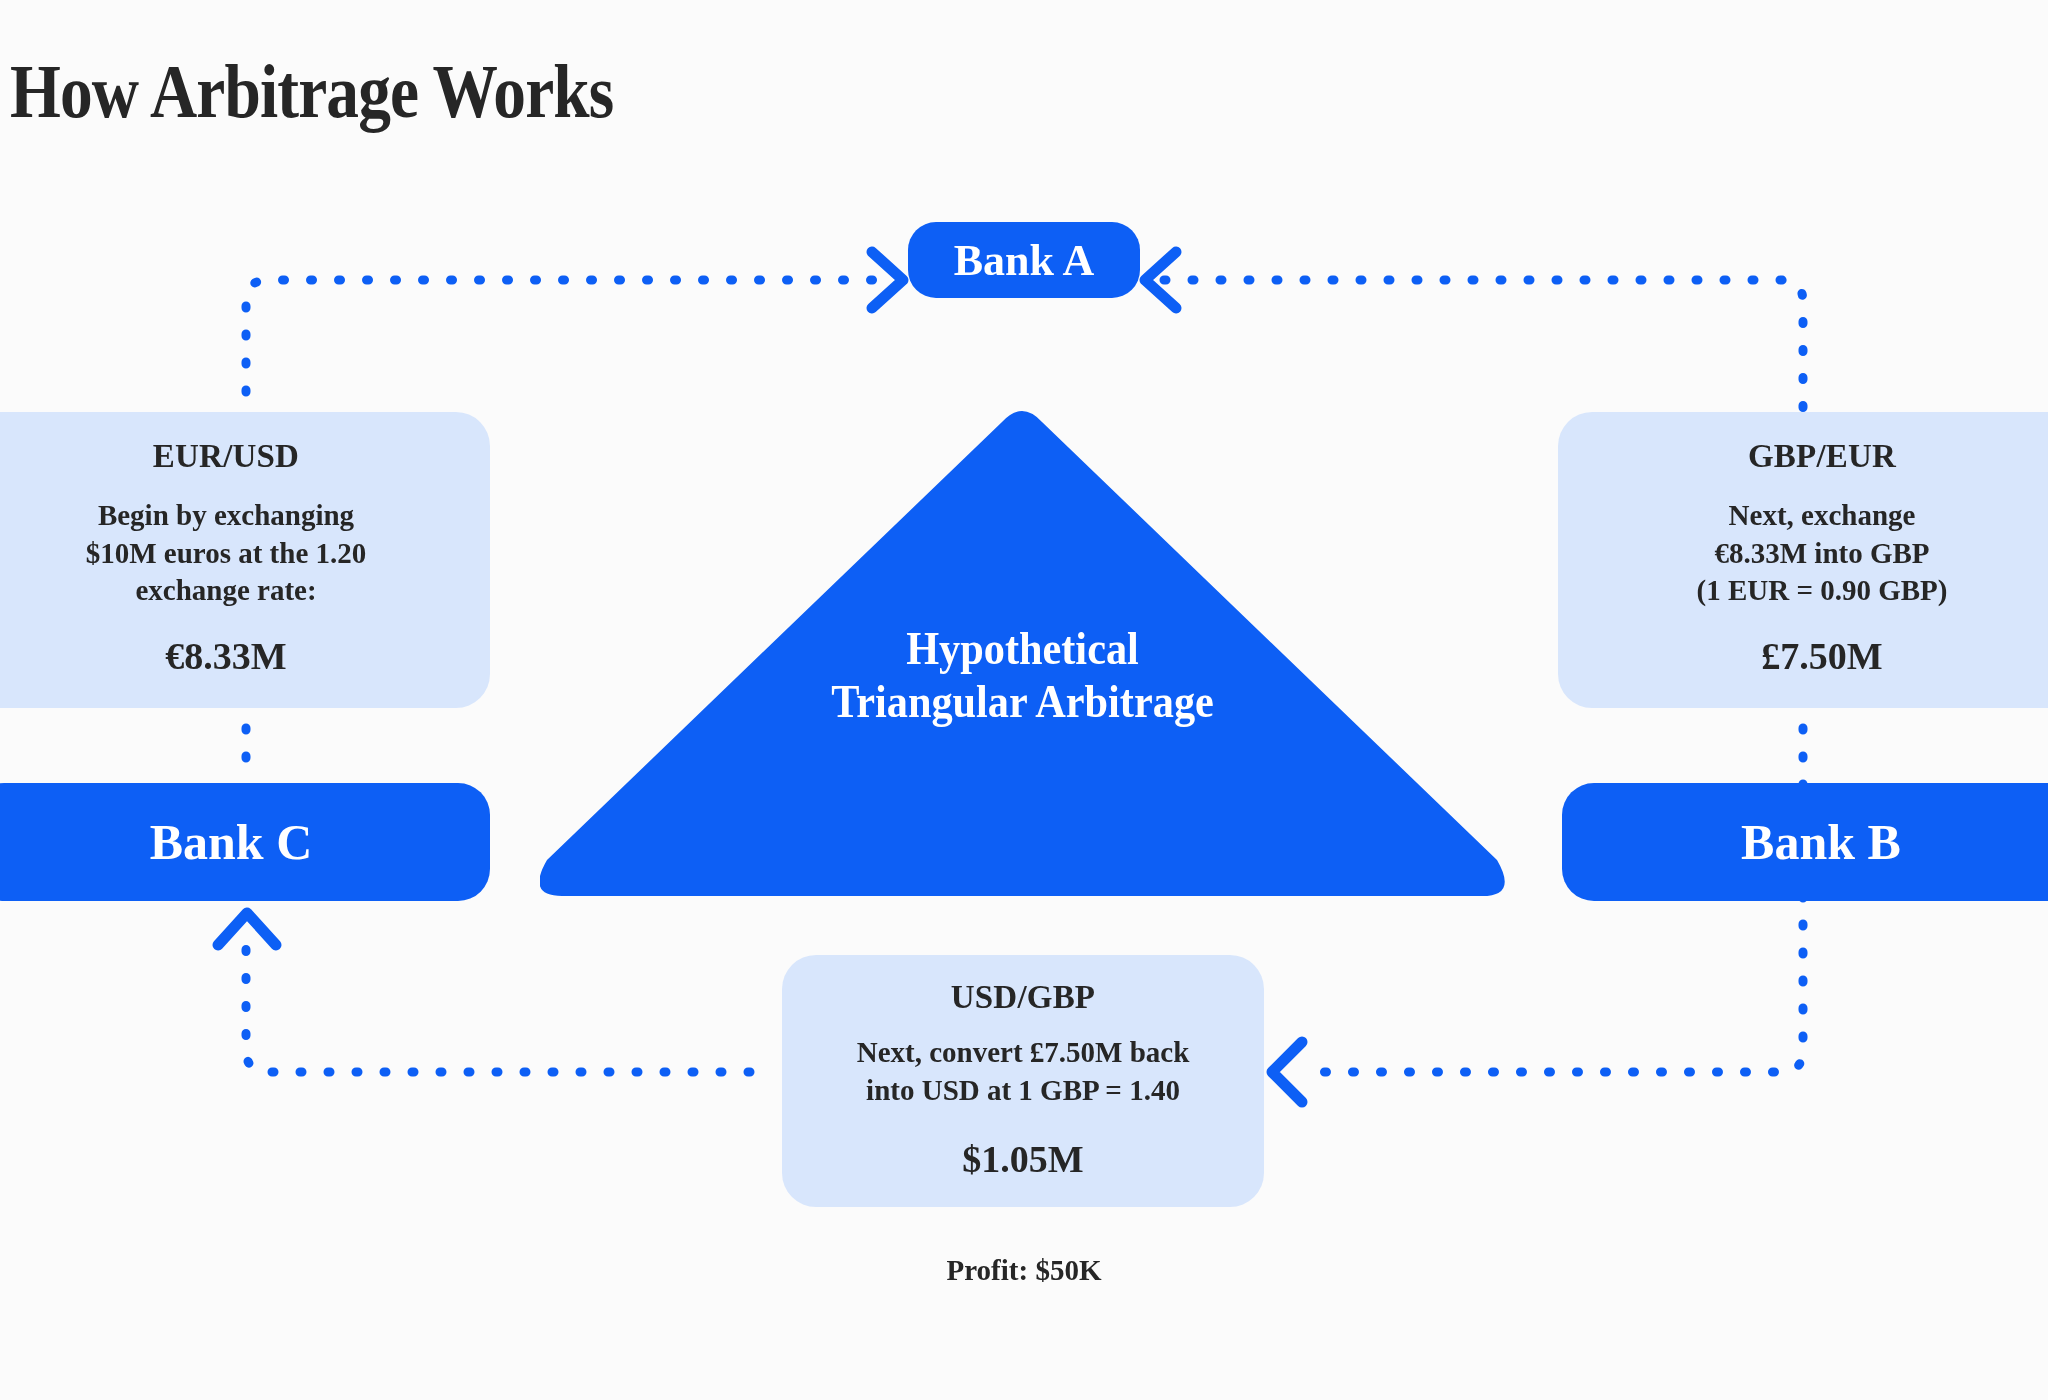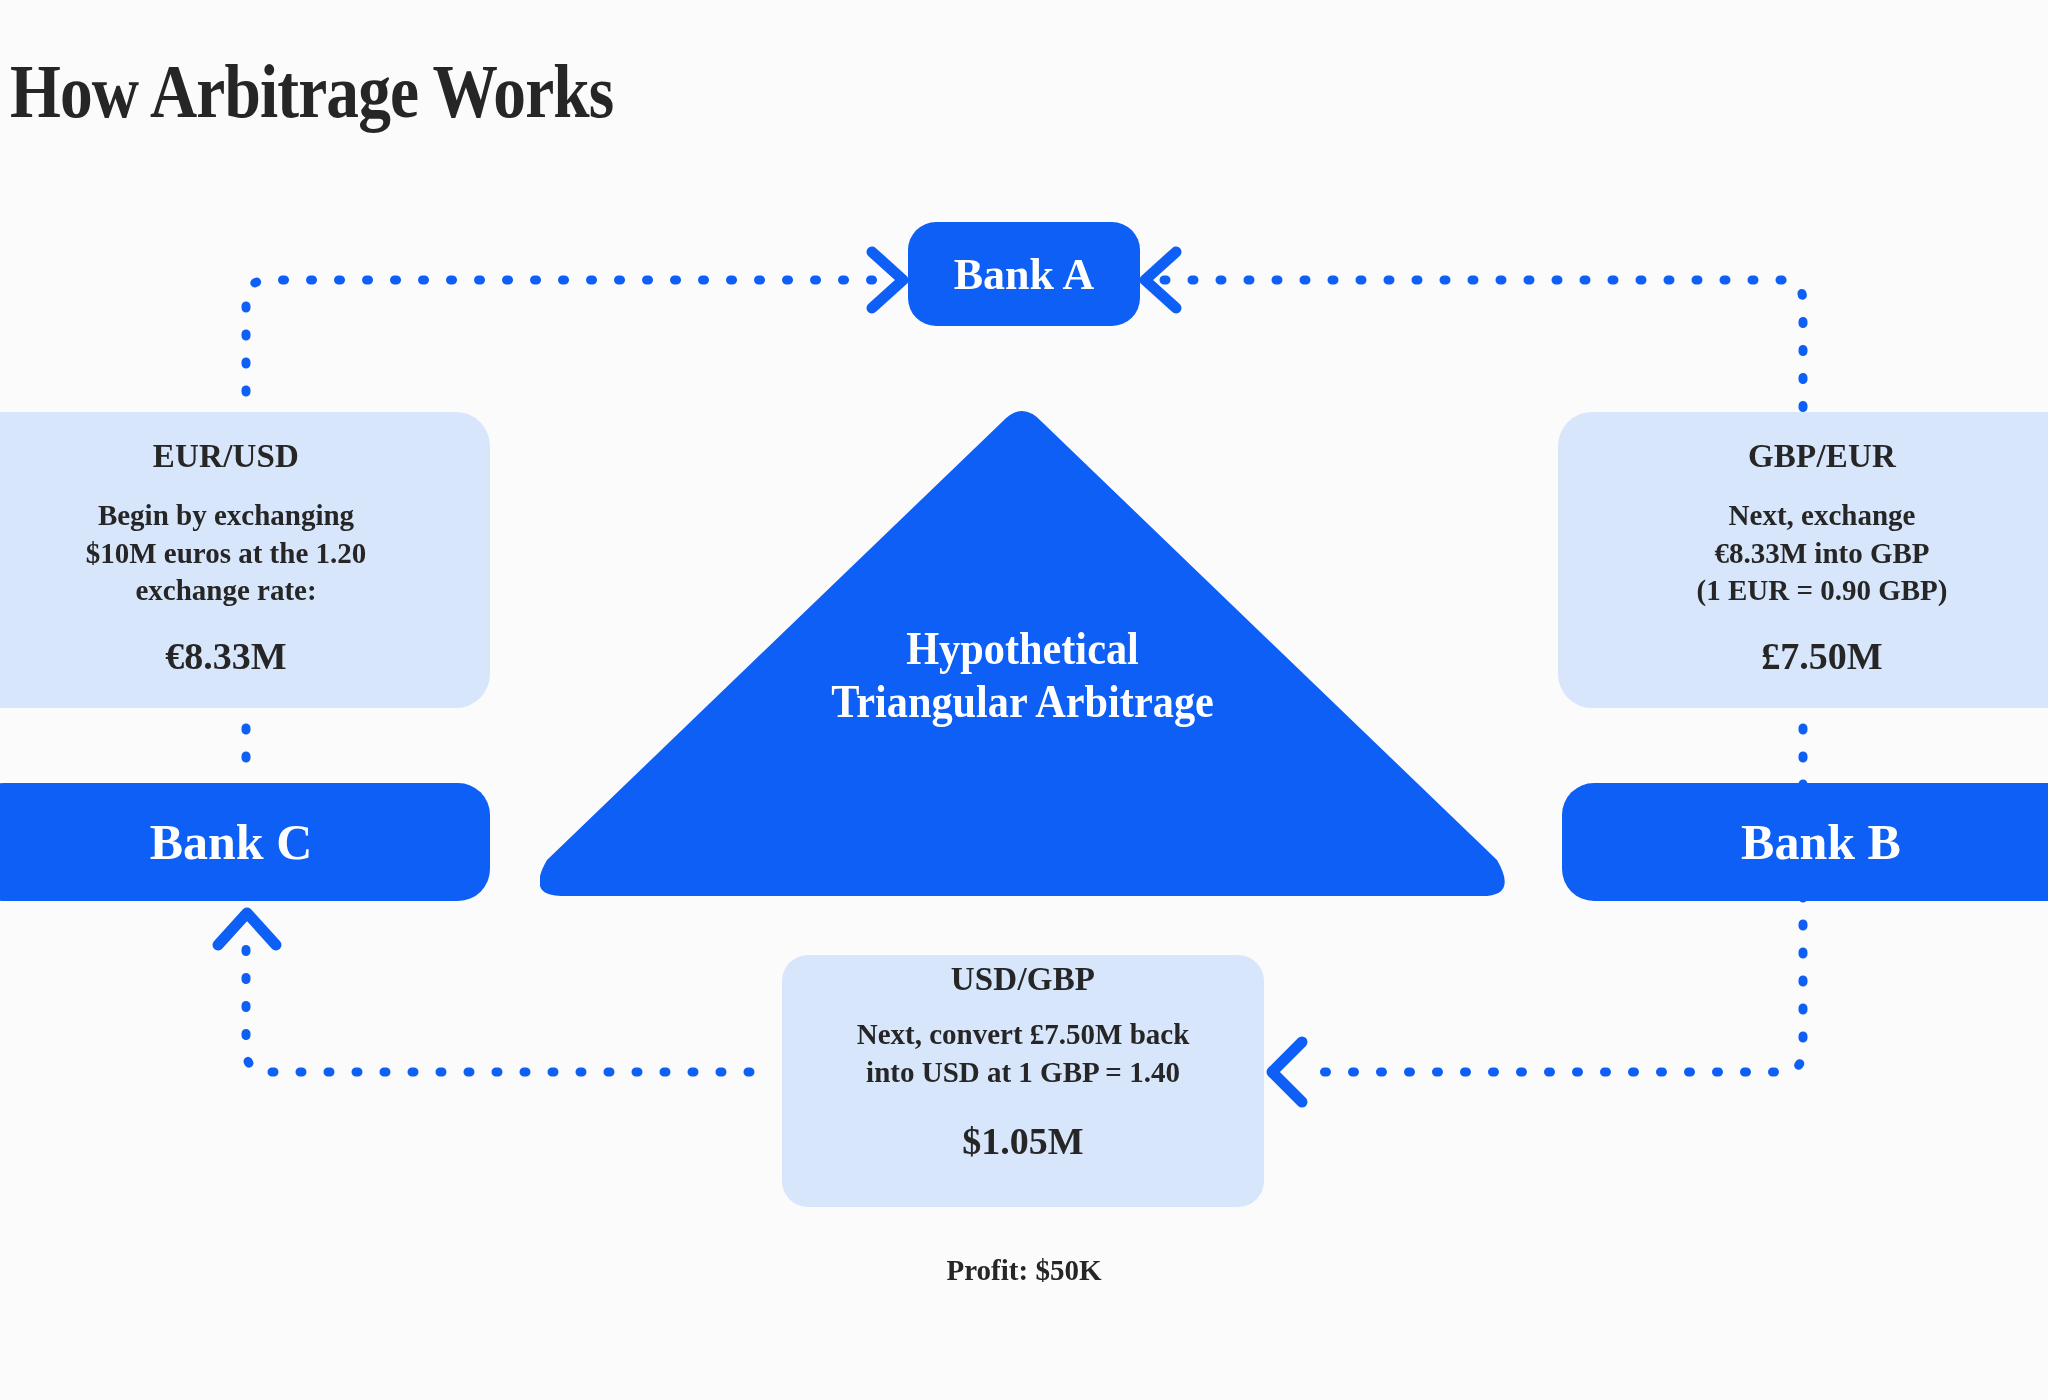--- a/index.html
+++ b/index.html
@@ -34,37 +34,37 @@
     transform:scaleX(0.9);transform-origin:center center;
     white-space:nowrap;
   }
 
   
   .pill{
     position:absolute;background:#0d5ff5;border-radius:26px;
     display:flex;align-items:center;justify-content:center;
     color:#ffffff;font-weight:bold;
   }
-  .pill.bank-a{left:908px;top:222px;width:232px;height:104px;font-size:44px;border-radius:28px;}
+  .pill.bank-a{left:908px;top:222px;width:232px;height:76px;font-size:44px;border-radius:28px;}
   .pill.bank-c{left:-28px;top:783px;width:518px;height:118px;font-size:50px;border-radius:32px;}
   .pill.bank-b{left:1562px;top:783px;width:518px;height:118px;font-size:50px;border-radius:32px;}
 
   
   .card{
     position:absolute;background:#d8e6fc;border-radius:34px;
     box-sizing:border-box;padding:26px 26px 30px 26px;
     text-align:center;color:#262626;
   }
   .card .ttl{font-size:33px;font-weight:bold;letter-spacing:.2px;margin-bottom:22px;}
   .card .body{font-size:29px;font-weight:bold;line-height:1.30;}
   .card .amt{font-size:38px;font-weight:bold;margin-top:24px;}
 
   .card.left{left:-38px;top:412px;width:528px;height:296px;}
   .card.right{left:1558px;top:412px;width:528px;height:296px;}
-  .card.bottom{left:782px;top:955px;width:482px;height:252px;padding:6px 22px 26px 22px;border-radius:26px;}
+  .card.bottom{left:782px;top:955px;width:482px;height:252px;padding:24px 22px 26px 22px;}
   .card.bottom .ttl{margin-bottom:18px;}
   .card.bottom .amt{margin-top:28px;}
 
   
   .profit{
     position:absolute;left:0;right:0;top:1254px;text-align:center;
     font-size:29px;font-weight:bold;color:#262626;
   }
 </style>
 </head>

